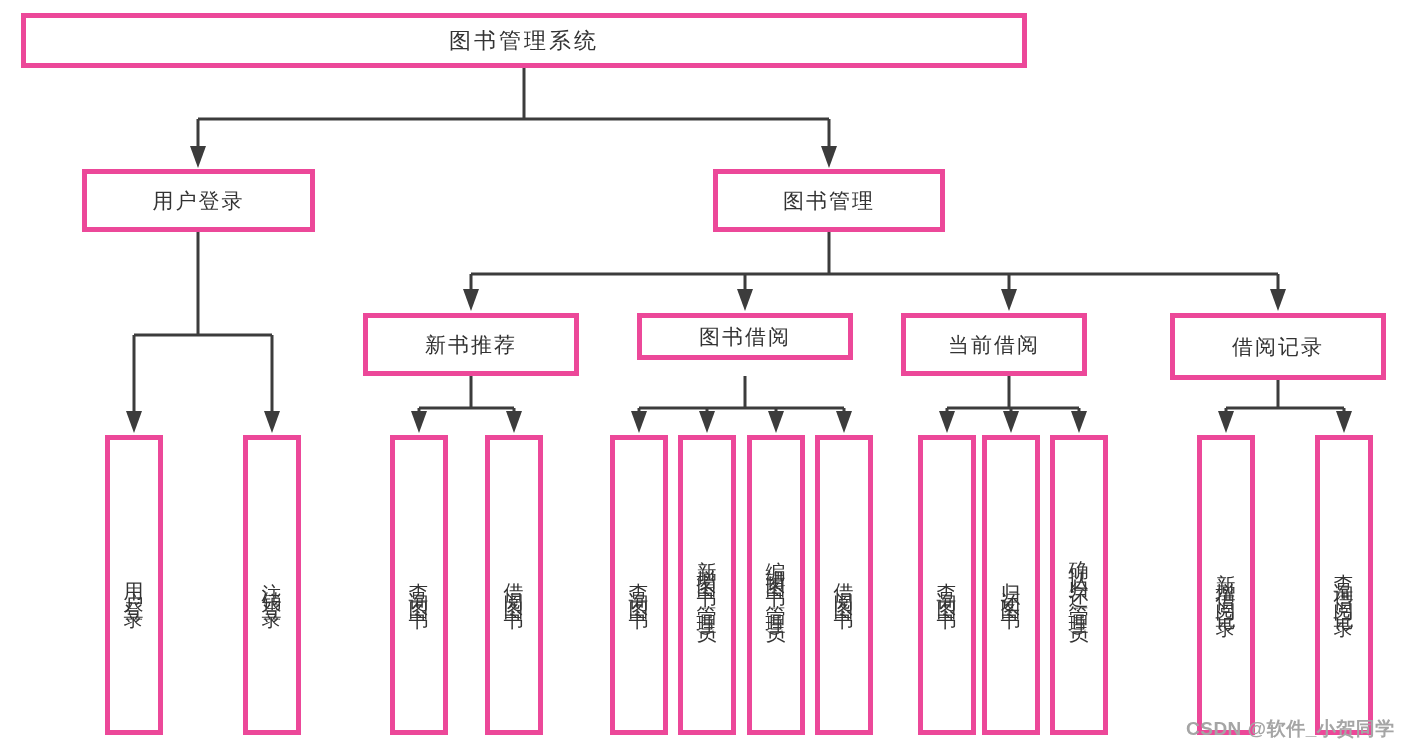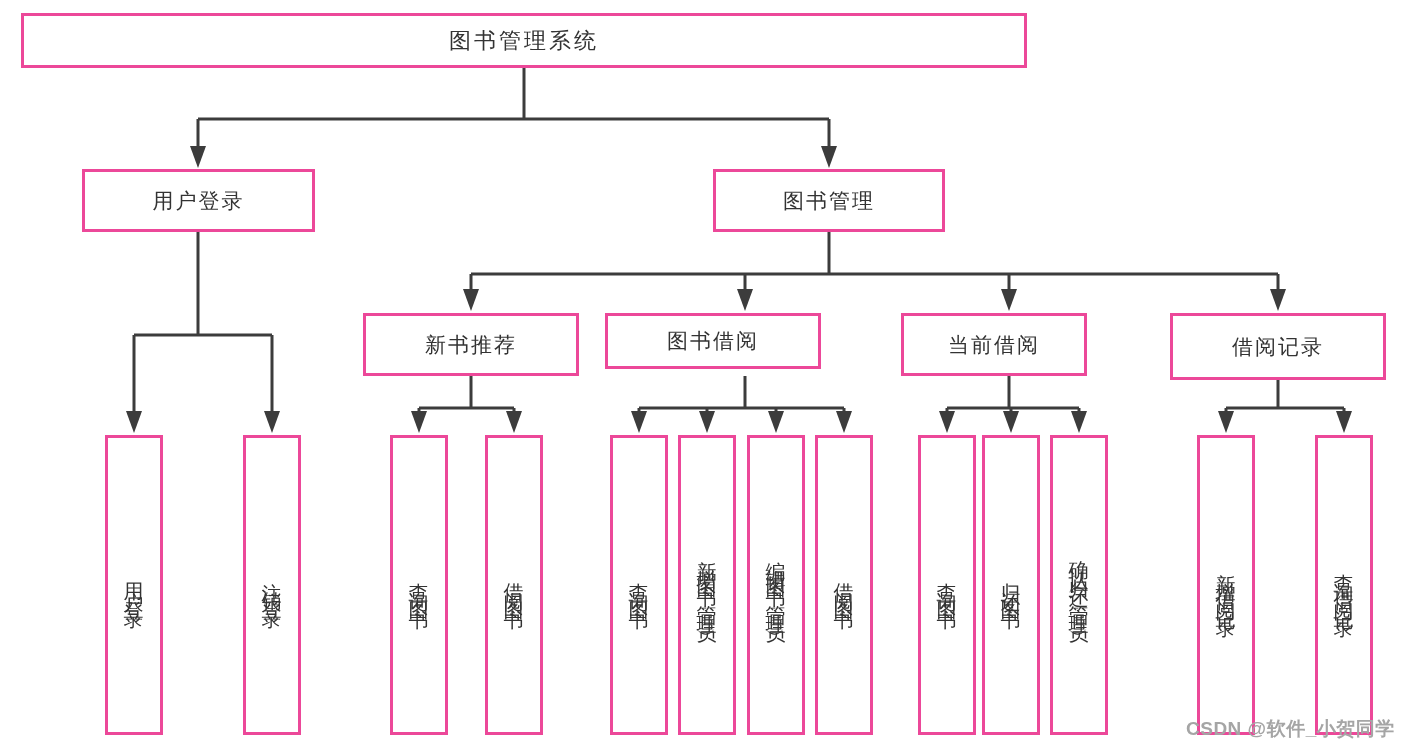--- a/index.html
+++ b/index.html
@@ -3,21 +3,21 @@
 <meta charset="utf-8">
 <style>
   html,body{margin:0;padding:0;background:#ffffff;}
   #stage{
     position:relative;width:1405px;height:747px;background:#ffffff;overflow:hidden;
     font-family:"Liberation Sans","DejaVu Sans",sans-serif;color:#333333;
   }
   #connectors{position:absolute;left:0;top:0;z-index:1;}
   .box{
     position:absolute;box-sizing:border-box;background:#ffffff;
-    border:3px solid #ec4899;display:flex;align-items:center;justify-content:center;
+    border:5px solid #ec4899;display:flex;align-items:center;justify-content:center;
     z-index:2;
   }
   .hbox span{font-size:21px;letter-spacing:2px;white-space:nowrap;}
   .rootbox span{font-size:22px;letter-spacing:3px;}
   .vbox span{
     writing-mode:vertical-rl;text-orientation:mixed;
     font-size:20px;letter-spacing:9px;line-height:1;white-space:nowrap;
   }
   #watermark{
     position:absolute;left:1186px;top:716px;z-index:3;
@@ -67,21 +67,21 @@
   <div class="box hbox" style="left:82px;top:169px;width:233px;height:63px">
     <span>用户登录</span>
   </div>
   <div class="box hbox" style="left:713px;top:169px;width:232px;height:63px">
     <span>图书管理</span>
   </div>
 
   <div class="box hbox" style="left:363px;top:313px;width:216px;height:63px">
     <span>新书推荐</span>
   </div>
-  <div class="box hbox" style="left:605px;top:313px;width:216px;height:56px">
+  <div class="box hbox" style="left:637px;top:313px;width:216px;height:47px">
     <span>图书借阅</span>
   </div>
   <div class="box hbox" style="left:901px;top:313px;width:186px;height:63px">
     <span>当前借阅</span>
   </div>
   <div class="box hbox" style="left:1170px;top:313px;width:216px;height:67px">
     <span>借阅记录</span>
   </div>
 
   <div class="box vbox" style="left:105px;top:435px;width:58px;height:300px">

